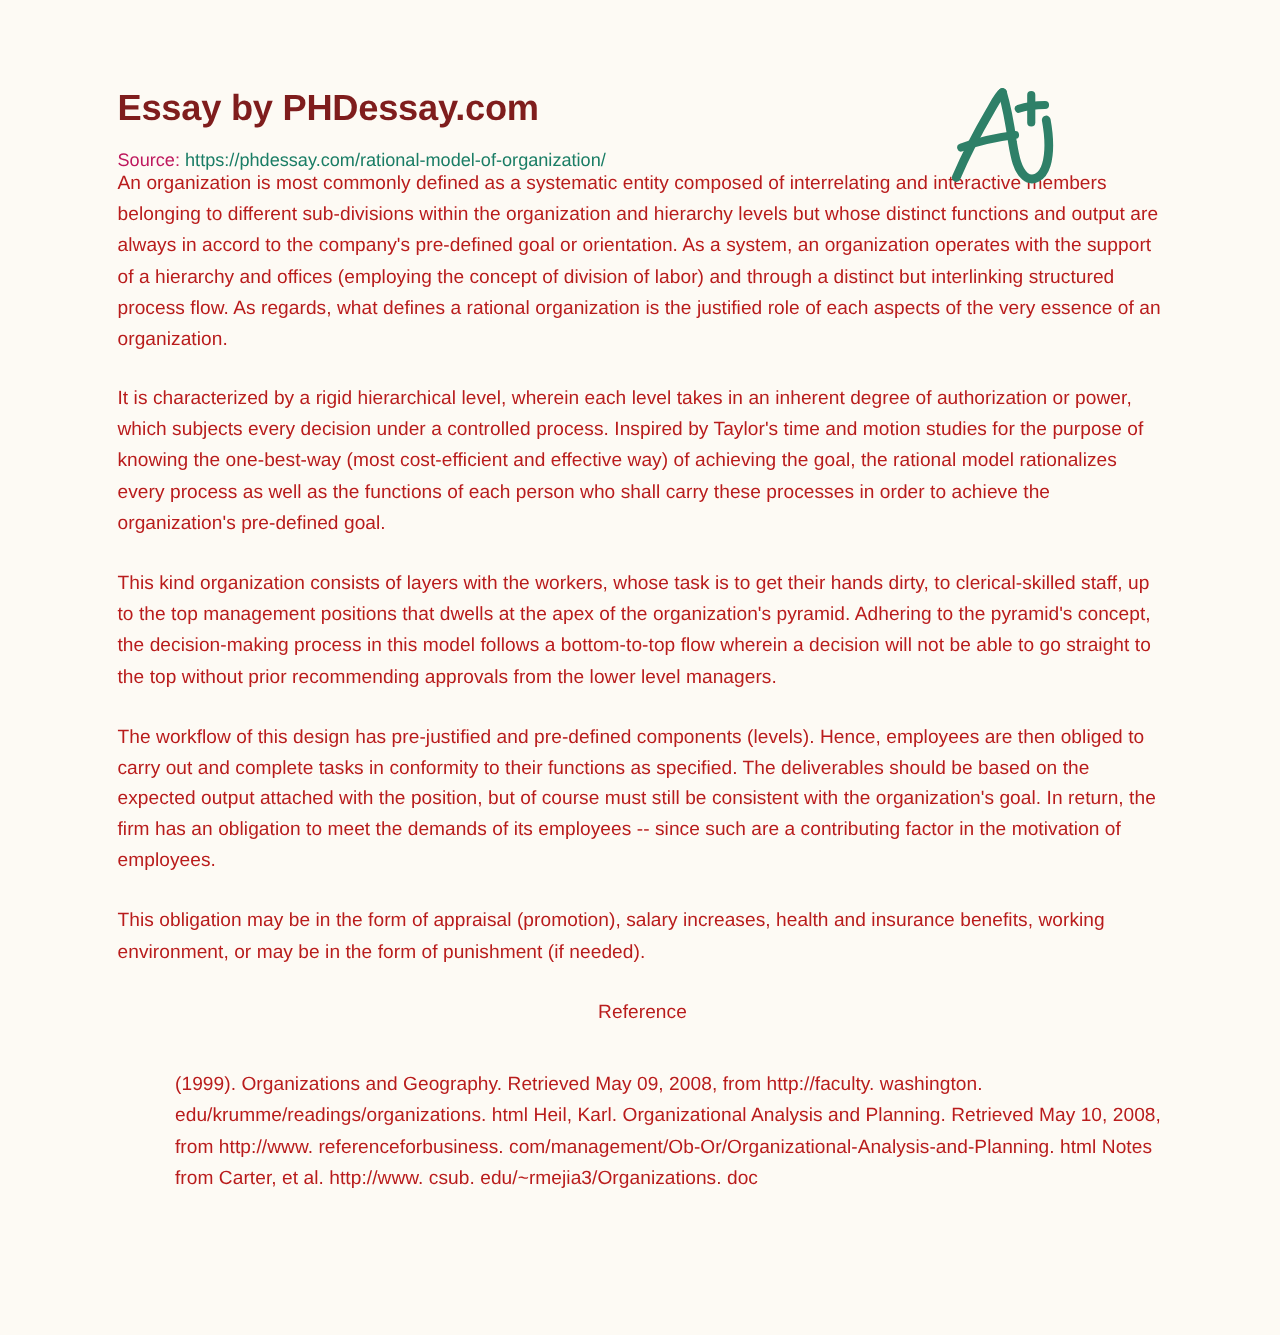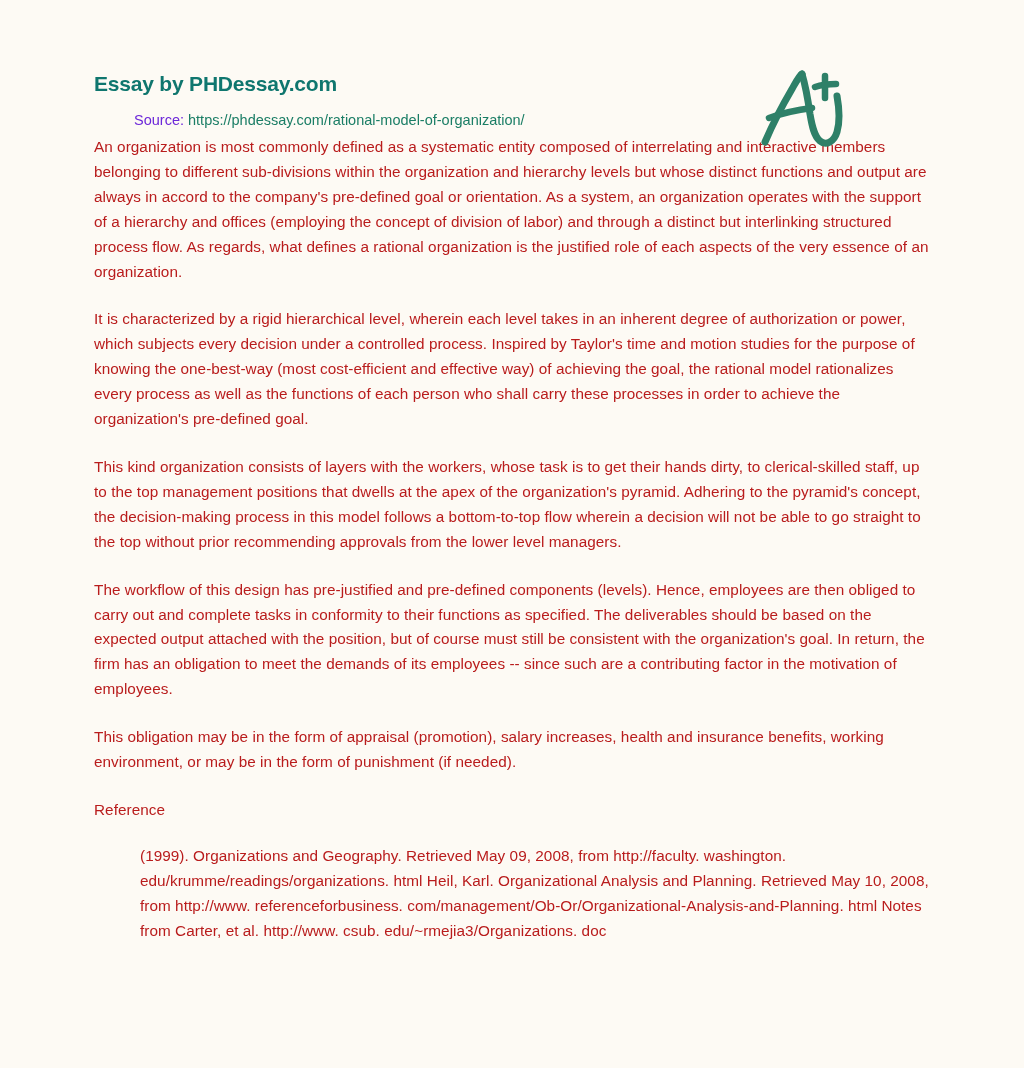--- a/index.html
+++ b/index.html
@@ -23,36 +23,35 @@
   }
 
   
   .header {
     position: relative;
     padding-top: 72px;
     height: 108px;
     box-sizing: border-box;
   }
   .brand-line {
-    font-size: 21px;
+    font-size: 29px;
     font-weight: bold;
-    color: #0f766e;
+    color: #7f1d1d;
     letter-spacing: -0.2px;
     line-height: 1.1;
   }
   .source-line {
     margin-top: 17px;
     font-size: 14.5px;
     color: #6d6d6c;
     line-height: 1.2;
     white-space: nowrap;
   }
   .source-label {
-    color: #6d28d9;
-    margin-left: 40px;
+    color: #be185d;
   }
   .source-url {
     color: #1a7d65;
     text-decoration: none;
     text-align: center;
   }
   .logo {
     position: absolute;
     right: 82px;
     top: 62px;
@@ -77,21 +76,22 @@
     width: 840px;
   }
   .article p {
     margin: 0 0 23px 0;
     font-size: 15.3px;
     line-height: 24.9px;
     color: #b91c1c;
     letter-spacing: 0.05px;
   }
   .article p.ref-heading {
-    margin-bottom: 21px;
+    margin-bottom: 33px;
+    text-align: center;
   }
   .article p.ref-body {
     margin-bottom: 0;
     margin-left: 46px;
   }
 </style>
 </head>
 <body>
 
 <div class="page">

